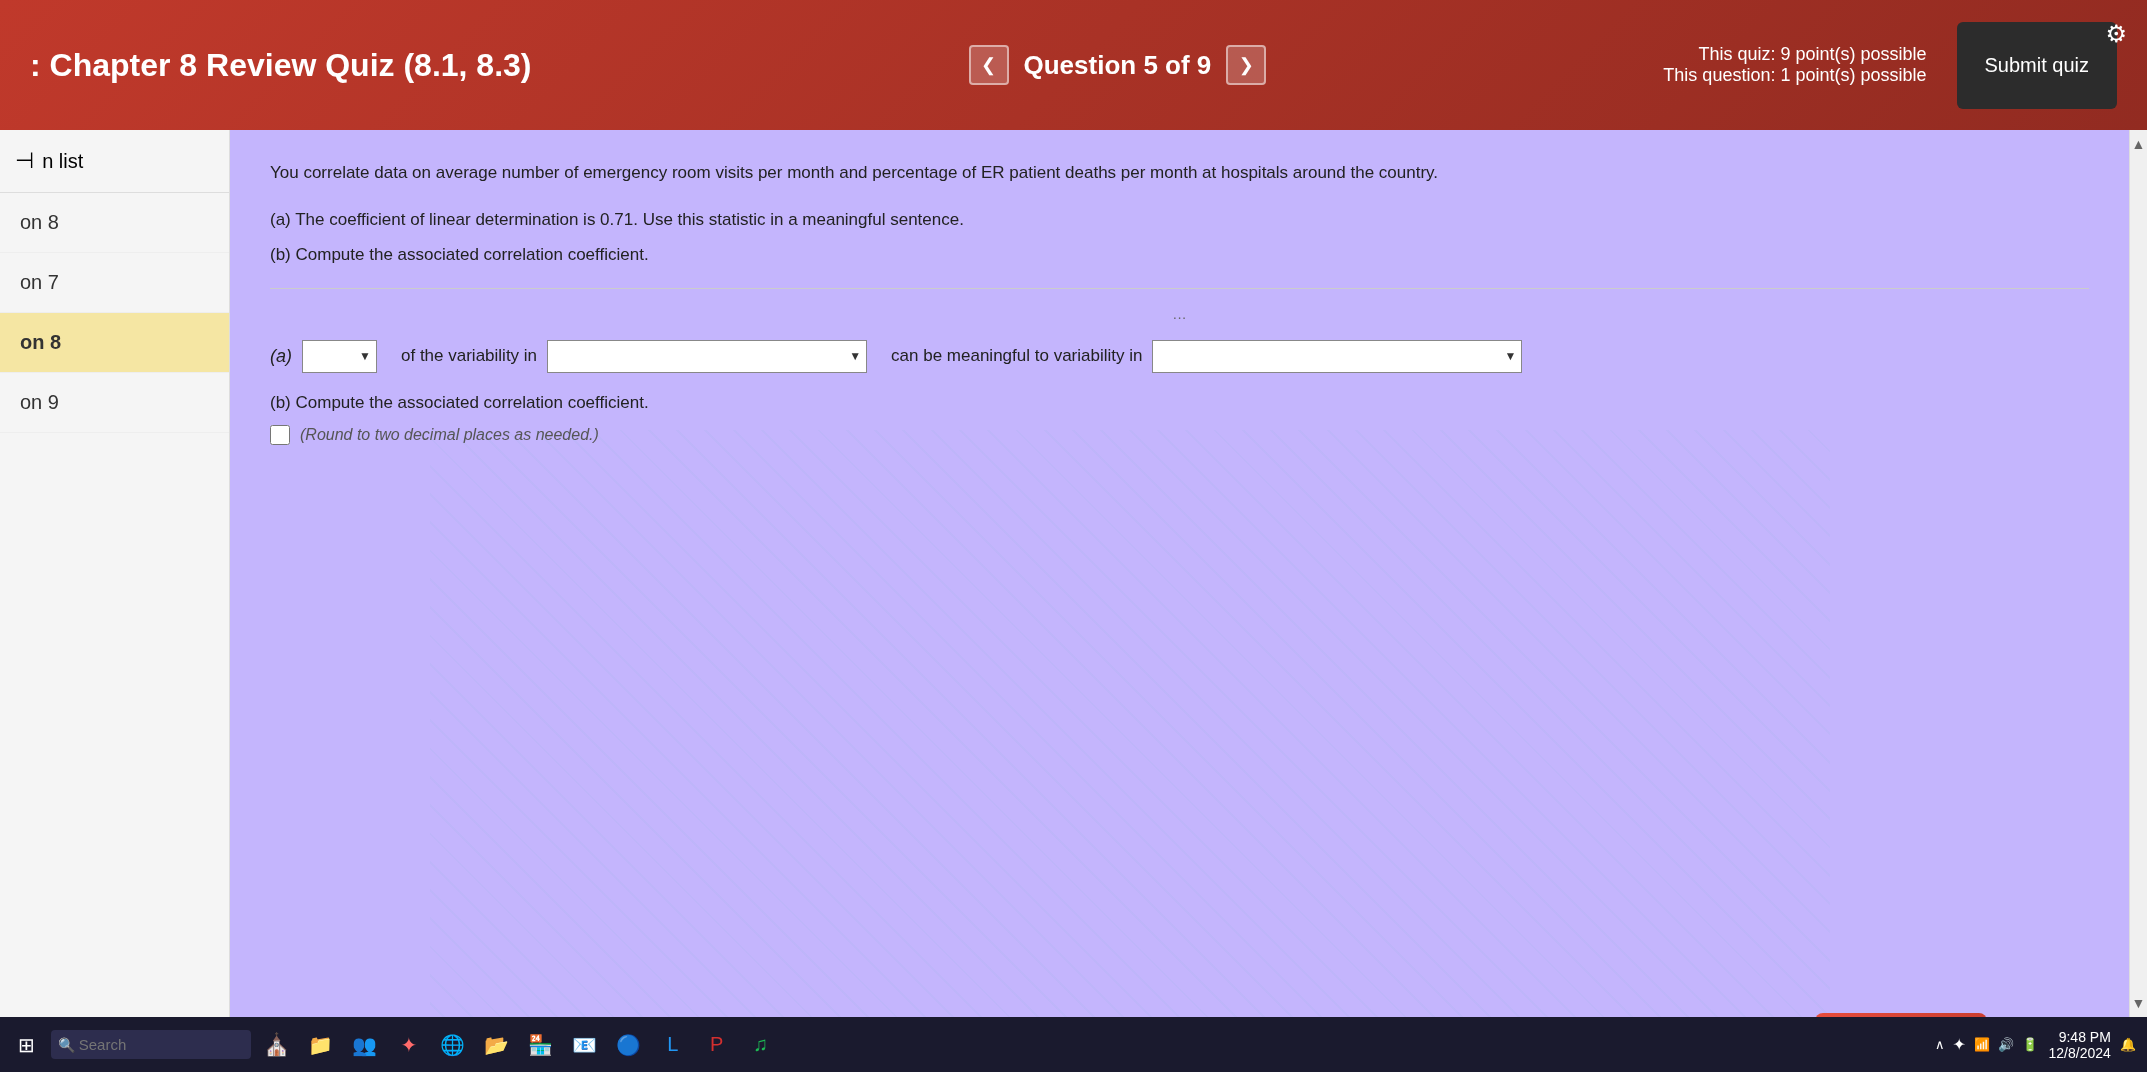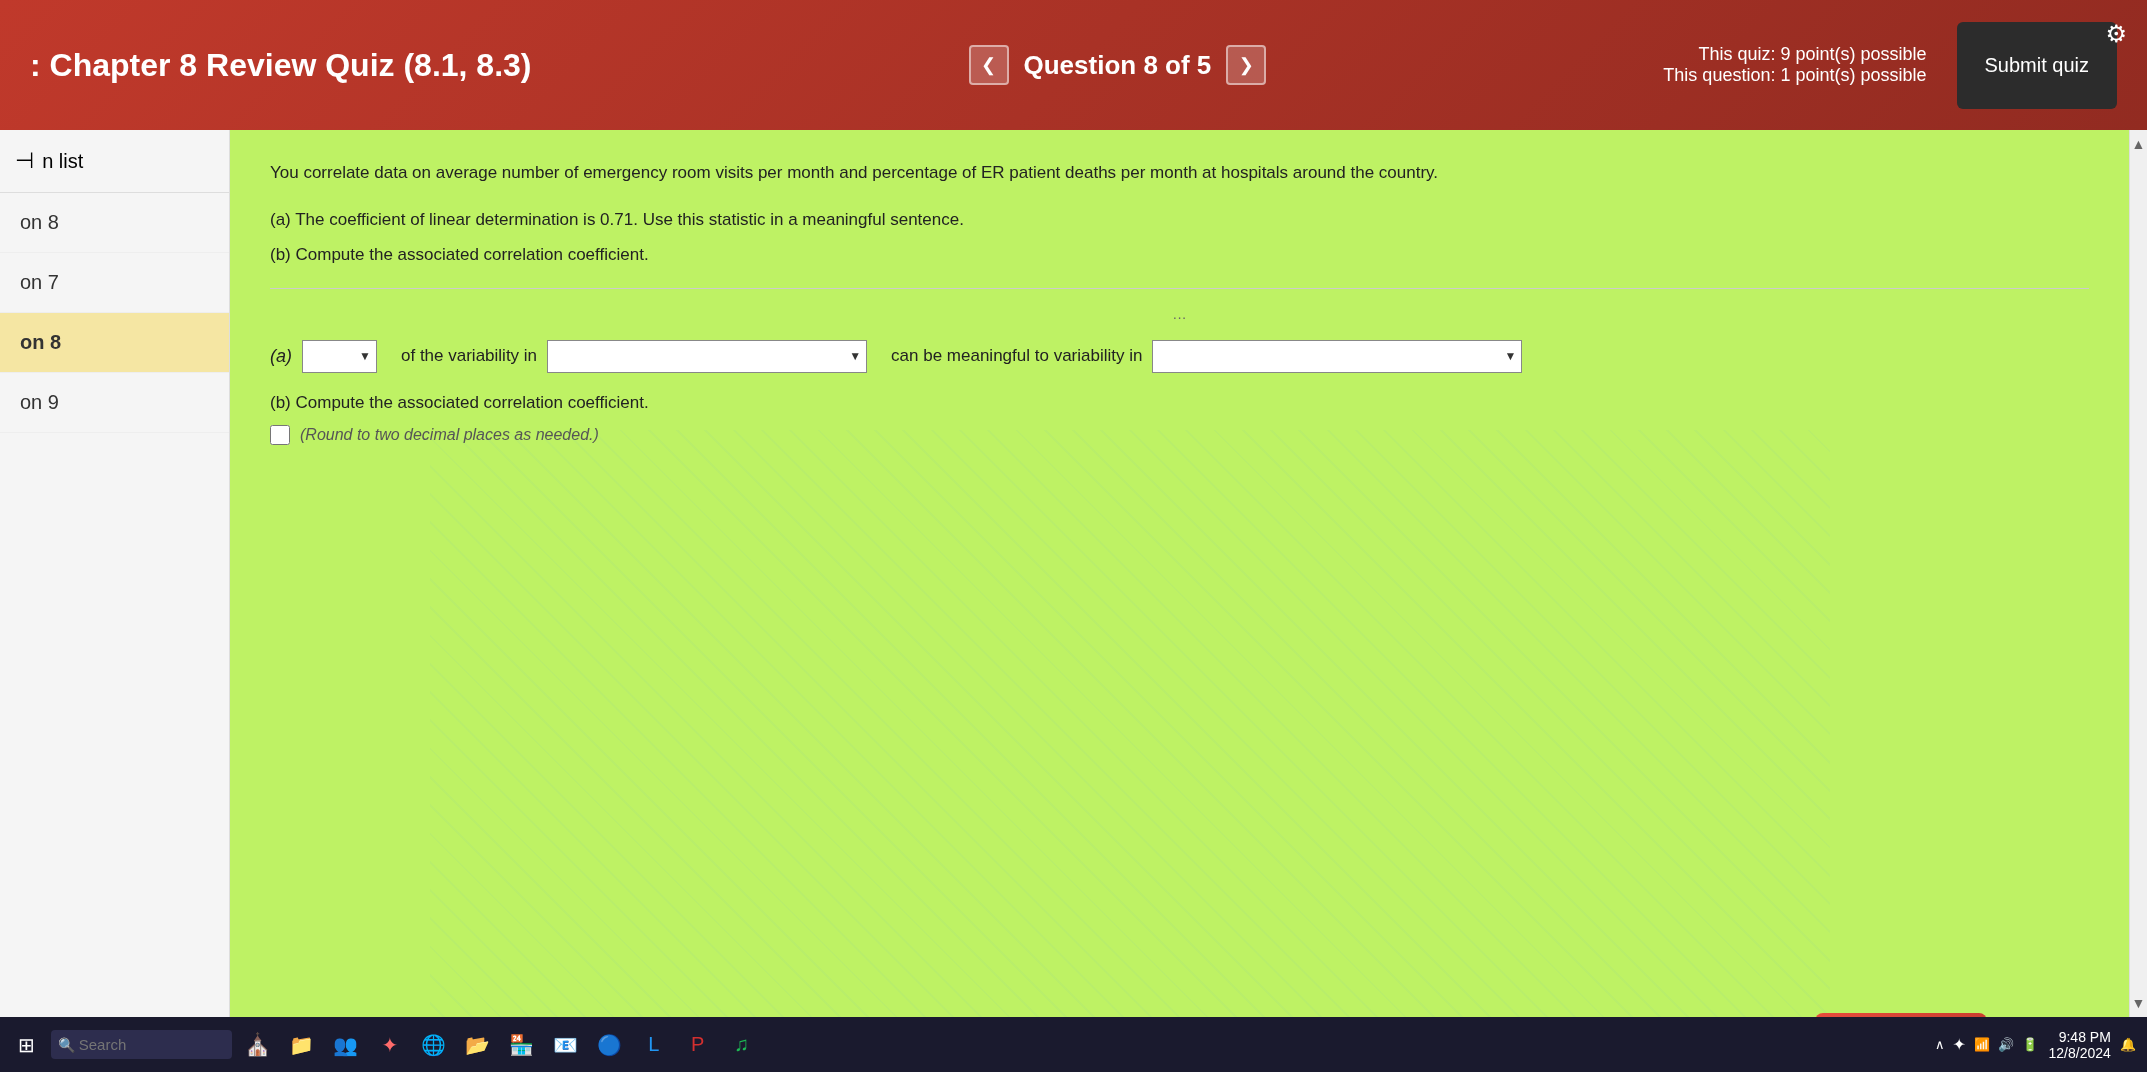--- a/index.html
+++ b/index.html
@@ -109,21 +109,21 @@
       background: #f5e6a3;
       font-weight: bold;
     }
 
     
     .content-area {
       flex: 1;
       padding: 30px 40px;
       overflow-y: auto;
       position: relative;
-      background: #bef264;
+      background: #c4b5fd;
     }
     .scrollbar-right {
       width: 18px;
       background: #f0f0f0;
       border-left: 1px solid #ddd;
       display: flex;
       flex-direction: column;
       align-items: center;
     }
     .scroll-arrow {
@@ -301,21 +301,21 @@
       cursor: pointer;
       padding: 4px 8px;
     }
     .taskbar-search {
       background: #2d2d4e;
       border: none;
       color: white;
       padding: 6px 12px;
       border-radius: 4px;
       font-size: 15px;
-      width: 181px;
+      width: 200px;
     }
     .taskbar-icon {
       width: 36px;
       height: 36px;
       display: flex;
       align-items: center;
       justify-content: center;
       cursor: pointer;
       border-radius: 4px;
       font-size: 20px;
@@ -339,21 +339,21 @@
       gap: 8px;
     }
   </style>
 </head>
 <body>
 
 <div class="header">
   <div class="header-title">: Chapter 8 Review Quiz (8.1, 8.3)</div>
   <div class="question-nav">
     <button class="nav-arrow">❮</button>
-    <span class="question-label">Question 8 of 5</span>
+    <span class="question-label">Question 5 of 9</span>
     <button class="nav-arrow">❯</button>
   </div>
   <div class="quiz-info">
     <p>This quiz: 9 point(s) possible</p>
     <p>This question: 1 point(s) possible</p>
   </div>
   <button class="submit-btn">Submit quiz</button>
   <span class="settings-icon">⚙</span>
 </div>
 

